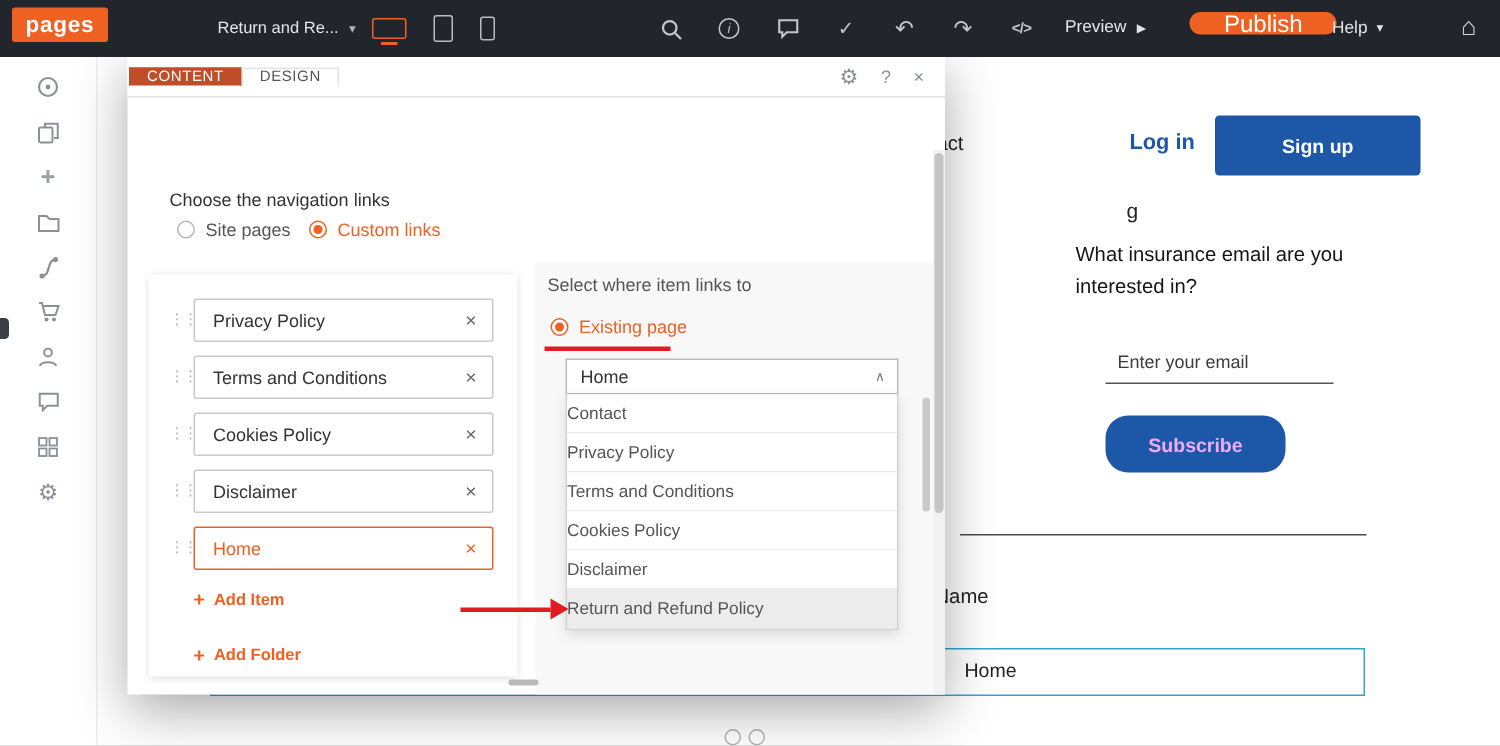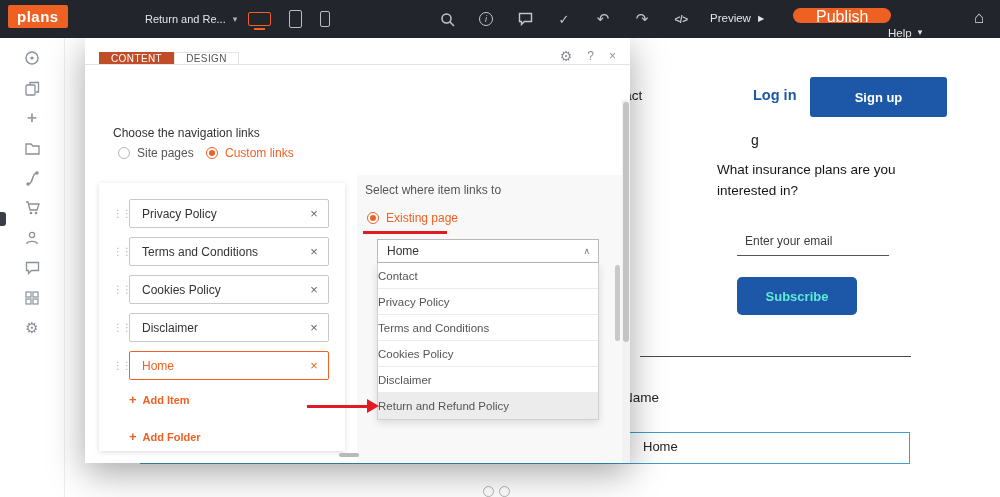--- a/index.html
+++ b/index.html
@@ -19,52 +19,52 @@
   .dev.tablet{width:13px;height:18px}
   .dev.phone{width:10px;height:16px}
   .tools{left:436px;top:0;height:38px;display:flex;align-items:center;gap:17px;color:#c3c7cc}
   .ti{width:22px;height:20px;display:flex;align-items:center;justify-content:center;font-size:13px;cursor:pointer}
   .ti.undo,.ti.redo{font-size:15px}
   .ti.code{font-size:10px;font-weight:bold;letter-spacing:-.5px}
   .circle-i{width:14px;height:14px;border:1.5px solid currentColor;border-radius:50%;font-size:9px;font-style:italic;display:inline-flex;align-items:center;justify-content:center}
   .preview{left:710px;top:12px;display:flex;align-items:center;gap:7px;font-size:11.5px;color:#e2e4e7;cursor:pointer}
   .preview .play{font-size:8px}
   .publish{left:793px;top:8px;height:15px;padding:0 23px;border-radius:12px;background:#ee6123;color:#fff;font-size:16px;border:none;cursor:pointer}
-  .help{left:888px;top:27px;display:flex;align-items:flex-start;gap:6px;font-size:11.5px;color:#e2e4e7;cursor:pointer}
+  .help{left:888px;top:13px;display:flex;align-items:flex-start;gap:6px;font-size:11.5px;color:#e2e4e7;cursor:pointer}
   .help .chev{font-size:9px}
   .home-ic{left:974px;top:8px;font-size:17px;color:#d6d9dc;cursor:pointer}
 
   
   .sidebar{position:absolute;top:38px;left:0;width:65px;height:459px;background:#fff;border-right:1px solid #ededed;z-index:15;display:flex;flex-direction:column;align-items:center;padding-top:10px;gap:10px;color:#8a9097}
   .si{width:20px;height:20px;display:flex;align-items:center;justify-content:center;cursor:pointer;font-size:15px}
   .si.plus{font-size:17px;font-weight:bold;color:#9aa0a6}
   .edge-tab{position:absolute;left:0;top:212px;width:6px;height:14px;background:#3a3f46;border-radius:0 3px 3px 0;z-index:16}
 
   
   .canvas{position:absolute;top:38px;left:65px;right:0;bottom:0;background:#fff;z-index:1}
   .canvas > *{position:absolute}
   .c-partial{left:548px;top:50px;font-size:13.5px;color:#222}
   .c-login{left:688px;top:49px;font-size:14.5px;font-weight:bold;color:#1d57a8;cursor:pointer}
   .c-signup{left:745px;top:39px;width:137px;height:40px;background:#1d57a8;border:none;border-radius:3px;color:#fff;font-size:13px;font-weight:bold;cursor:pointer}
   .c-g{left:686px;top:94px;font-size:14px;color:#222}
   .c-question{left:652px;top:122px;width:218px;font-size:13.5px;color:#151515;line-height:1.55}
   .c-email{left:672px;top:196px;width:152px;border:none;border-bottom:1.5px solid #555;background:transparent;font-size:12px;padding:0 0 7px 8px;color:#333;font-family:inherit}
   .c-email::placeholder{color:#3c3c3c}
-  .c-subscribe{left:672px;top:239px;width:120px;height:38px;background:#1d57a8;border:none;border-radius:5px;color:#5eead4;font-size:13px;font-weight:bold;cursor:pointer}
+  .c-subscribe{left:672px;top:239px;width:120px;height:38px;background:#1d57a8;border:none;border-radius:15px;color:#f0abfc;font-size:13px;font-weight:bold;cursor:pointer}
   .c-divider{left:575px;top:318px;width:271px;height:1px;background:#4a4a4a}
   .c-name{left:558px;top:352px;font-size:13.5px;color:#222}
   .c-homebox{left:75px;top:394px;width:770px;height:32px;background:#fff;border:1px solid #39a0cf}
   .c-hometext{left:578px;top:401px;font-size:13px;color:#222}
   .cut-ic{left:418px;top:448px;display:flex;gap:5px}
   .cut-ic span{width:11px;height:11px;border:1.5px solid #b3b3b3;border-radius:50%;display:inline-block}
 
   
   .modal{position:absolute;left:85px;top:38px;width:545px;height:425px;background:#fff;z-index:20;box-shadow:0 10px 34px rgba(0,0,0,.35)}
   .modal > *{position:absolute}
-  .tabbar{top:0;left:0;right:0;height:27px;background:#fff;border-bottom:1px solid #e3e3e3;display:flex;align-items:flex-end;padding-left:14px}
+  .tabbar{top:0;left:0;right:0;height:27px;background:#fff;border-bottom:1px solid #e3e3e3;display:flex;align-items:center;padding-left:1px}
   .tab{font-size:10px;letter-spacing:.4px;padding:0 11px;display:flex;align-items:center;color:#555;border:1px solid #e3e3e3;border-bottom:none;cursor:pointer}
   .tab.active{background:#bf4d27;border-color:#bf4d27;color:#fff}
   .tabbar-icons{margin-left:auto;display:flex;align-items:center;gap:15px;padding-right:14px;color:#8b8f94}
   .tabbar-icons span{cursor:pointer;font-size:12px}
   .tabbar-icons .gear{font-size:14px}
   .modal-header{top:27px;left:0;right:0;height:35px;background:#2e3339;color:#fff;display:flex;align-items:center;justify-content:center;font-size:12.5px;letter-spacing:1.6px}
   .choose-label{left:28px;top:88px;font-size:12px;color:#333}
   .radio{position:absolute;top:108px;display:inline-flex;align-items:center;gap:7px;font-size:12px;color:#555;cursor:pointer}
   .rdot{width:12px;height:12px;border:1px solid #b5b5b5;border-radius:50%;background:#fff;position:relative;flex:none}
   .radio.sel .rdot{border-color:#ee6123}
@@ -103,21 +103,21 @@
   .modal-grip{left:254px;top:415px;width:20px;height:4px;background:#b9b9b9;border-radius:2px;cursor:grab}
 
   svg{display:block}
 </style>
 </head>
 <body>
 
 <div class="screen">
 
   <div class="topbar">
-    <div class="logo">plans</div>
+    <div class="logo">pages</div>
     <div class="page-sel">
       <span>Return and Re...</span>
       <span class="chev">▾</span>
     </div>
     <div class="devices">
       <span class="dev desktop"></span>
       <span class="dev tablet"></span>
       <span class="dev phone"></span>
     </div>
     <div class="tools">
@@ -206,21 +206,21 @@
     </span>
     <span class="si">⚙</span>
   </div>
   <div class="edge-tab"></div>
 
   <div class="canvas">
     <span class="c-partial">ntact</span>
     <span class="c-login">Log in</span>
     <button class="c-signup">Sign up</button>
     <span class="c-g">g</span>
-    <div class="c-question">What insurance plans are you interested in?</div>
+    <div class="c-question">What insurance email are you interested in?</div>
     <input class="c-email" placeholder="Enter your email" style="">
     <button class="c-subscribe">Subscribe</button>
     <div class="c-divider"></div>
     <span class="c-name">Name</span>
     <div class="c-homebox"></div>
     <span class="c-hometext">Home</span>
     <div class="cut-ic">
       <span></span>
       <span></span>
     </div>

